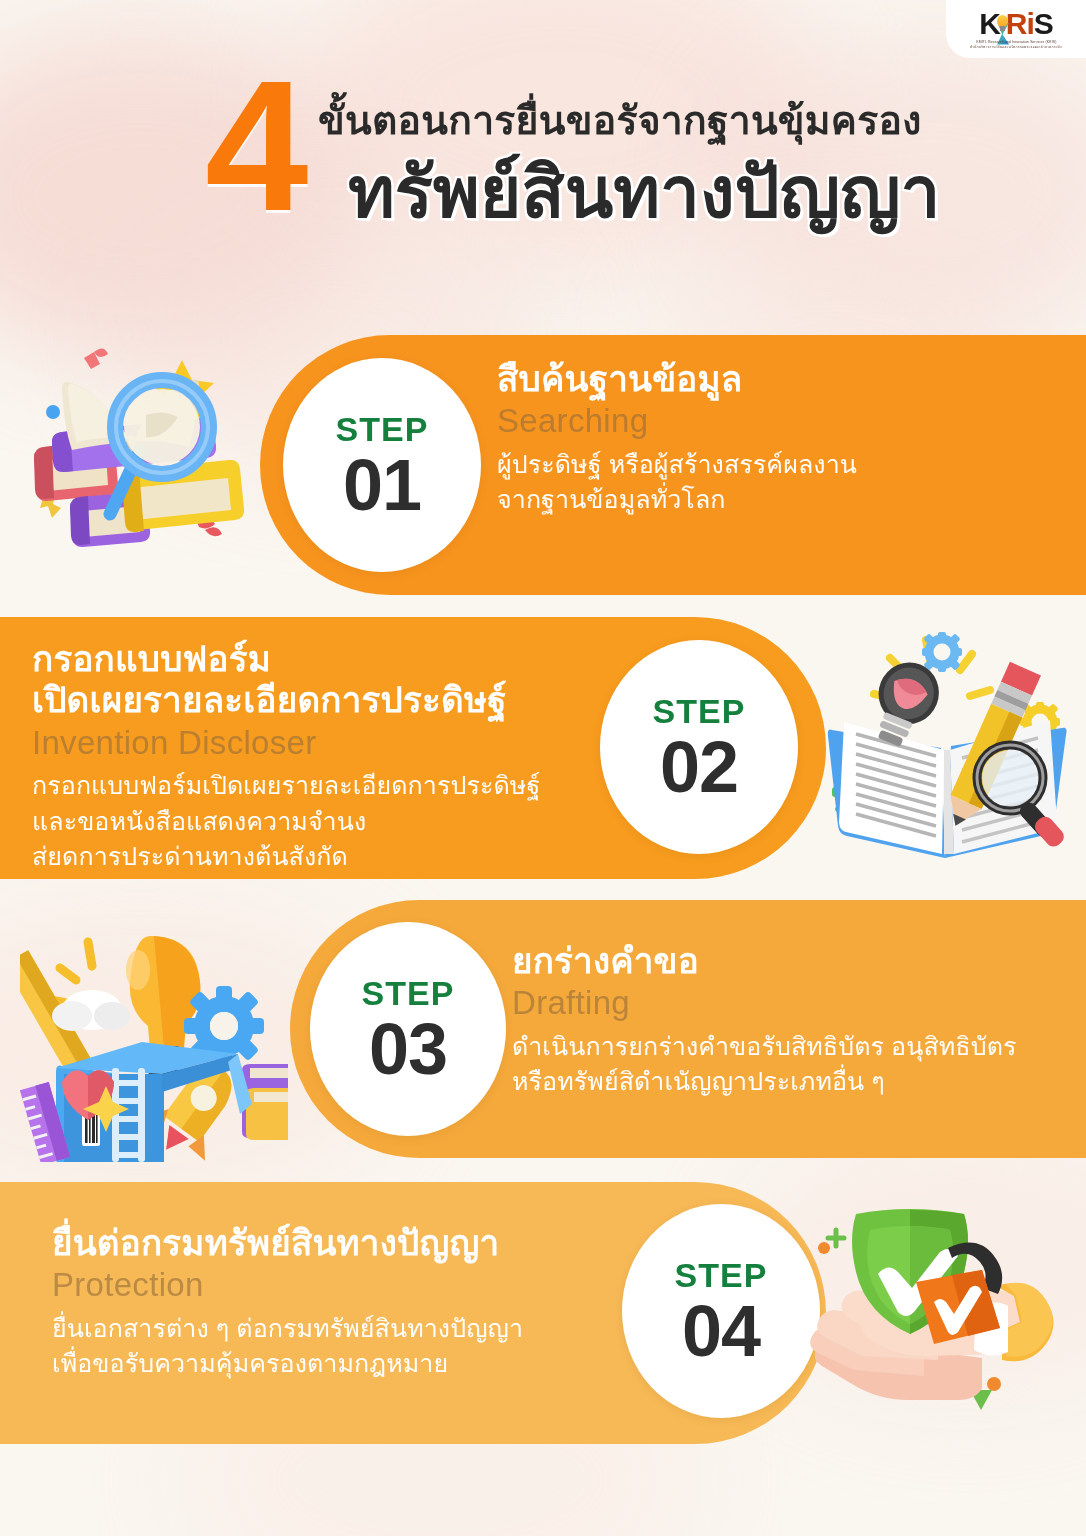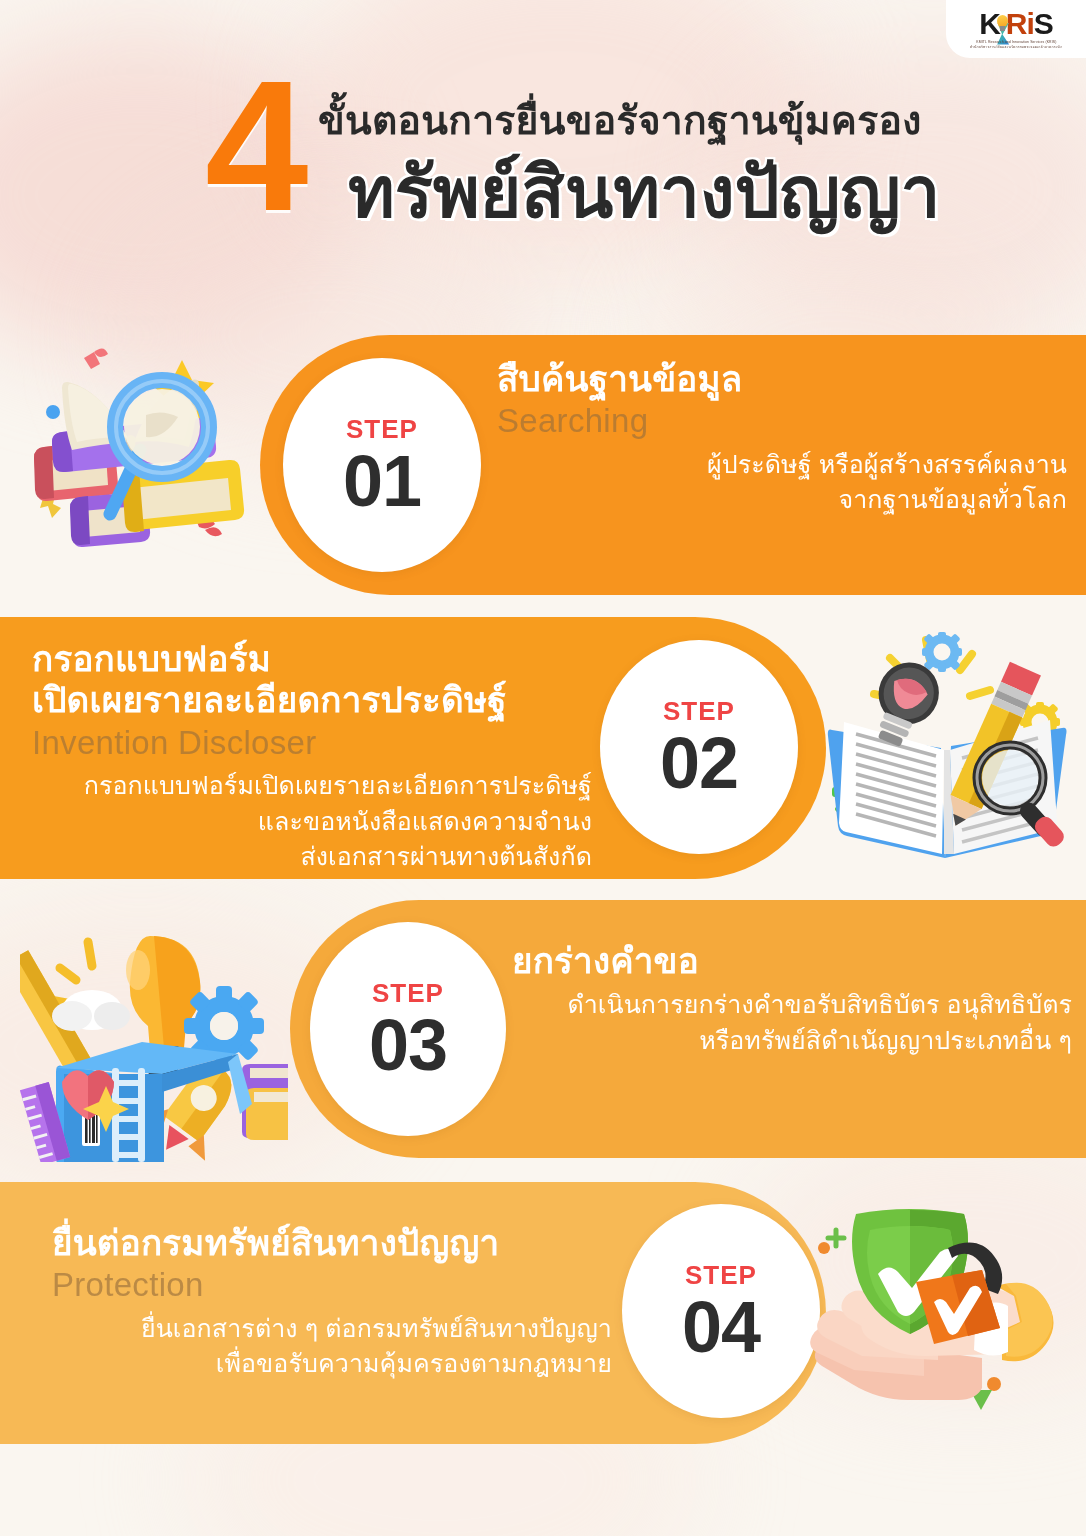--- a/index.html
+++ b/index.html
@@ -87,32 +87,32 @@
   
   .circle{
     position:absolute;border-radius:50%;background:#FFFFFF;z-index:14;
     display:flex;flex-direction:column;align-items:center;justify-content:center;
     box-shadow:0 2px 10px rgba(120,70,10,.10);
   }
   .c1{left:283px;top:358px;width:198px;height:214px;}
   .c2{left:600px;top:640px;width:198px;height:214px;}
   .c3{left:310px;top:922px;width:196px;height:214px;}
   .c4{left:622px;top:1204px;width:198px;height:214px;}
-  .c-step{font-size:26px;font-weight:700;color:#ef4444;letter-spacing:1px;margin-bottom:2px;}
+  .c-step{font-size:34px;font-weight:700;color:#15803d;letter-spacing:1px;margin-bottom:2px;}
   .c-num{font-size:72px;font-weight:800;color:#2E2E2E;line-height:.95;letter-spacing:-1px;}
 
   
   .txt{position:absolute;z-index:15;}
   .t1{left:497px;top:358px;width:570px;}
   .t2{left:32px;top:638px;width:560px;}
   .t3{left:512px;top:940px;width:560px;}
   .t4{left:52px;top:1222px;width:560px;}
   .th{font-size:35px;font-weight:800;color:#FFFFFF;line-height:1.18;letter-spacing:.2px;}
   .tsub{font-size:33px;font-weight:400;color:rgba(150,110,60,.62);line-height:1.2;margin-top:2px;letter-spacing:.3px;}
-  .tbody{font-size:25px;font-weight:400;color:#FFFFFF;line-height:1.42;margin-top:6px;letter-spacing:.1px;text-align:right;}
+  .tbody{font-size:25px;font-weight:400;color:#FFFFFF;line-height:1.42;margin-top:6px;letter-spacing:.1px;}
   .tbody div{white-space:nowrap;}
 
   
   .ill{position:absolute;z-index:18;}
   .i1{left:22px;top:330px;width:262px;height:262px;}
   .i2{left:812px;top:630px;width:270px;height:252px;}
   .i3{left:20px;top:918px;width:268px;height:244px;}
   .i4{left:800px;top:1208px;width:282px;height:232px;}
   .ill svg{display:block;width:100%;height:100%;}
 </style>
@@ -183,26 +183,27 @@
   </div>
 </div>
 
 <div class="txt t2">
   <div class="th">กรอกแบบฟอร์ม</div>
   <div class="th">เปิดเผยรายละเอียดการประดิษฐ์</div>
   <div class="tsub">Invention Discloser</div>
   <div class="tbody">
     <div>กรอกแบบฟอร์มเปิดเผยรายละเอียดการประดิษฐ์</div>
     <div>และขอหนังสือแสดงความจำนง</div>
-    <div>ส่งเอกสารผ่านทางต้นสังกัด</div>
+    <div>ส่ยดการประด่านทางต้นสังกัด</div>
   </div>
 </div>
 
 <div class="txt t3">
   <div class="th">ยกร่างคำขอ</div>
+  <div class="tsub">Drafting</div>
   <div class="tbody">
     <div>ดำเนินการยกร่างคำขอรับสิทธิบัตร อนุสิทธิบัตร</div>
     <div>หรือทรัพย์สิดำเนัญญาประเภทอื่น ๆ</div>
   </div>
 </div>
 
 <div class="txt t4">
   <div class="th">ยื่นต่อกรมทรัพย์สินทางปัญญา</div>
   <div class="tsub">Protection</div>
   <div class="tbody">

